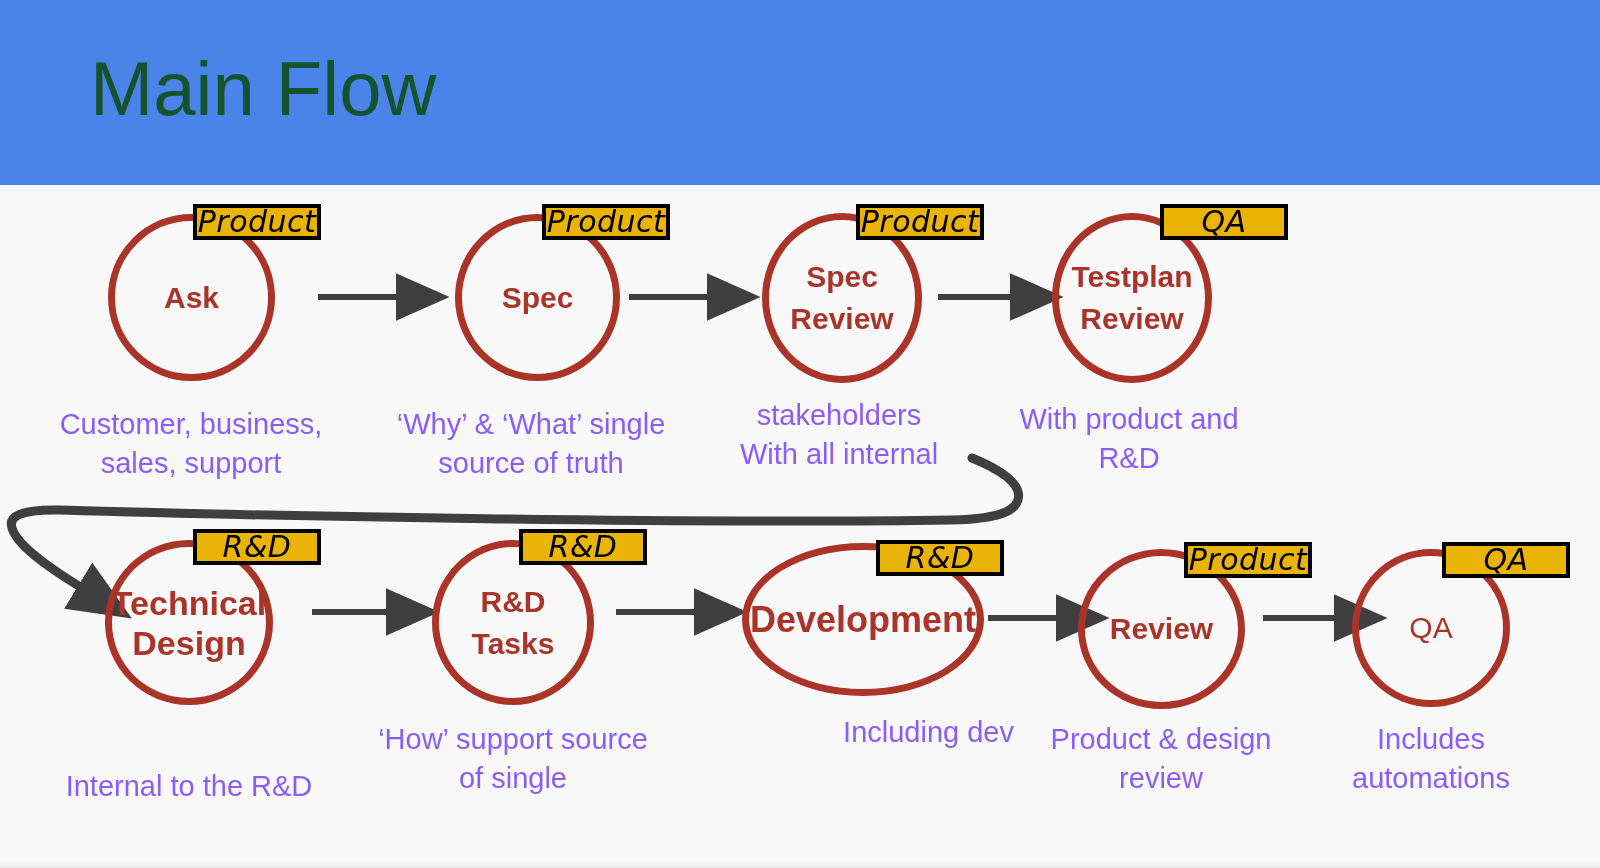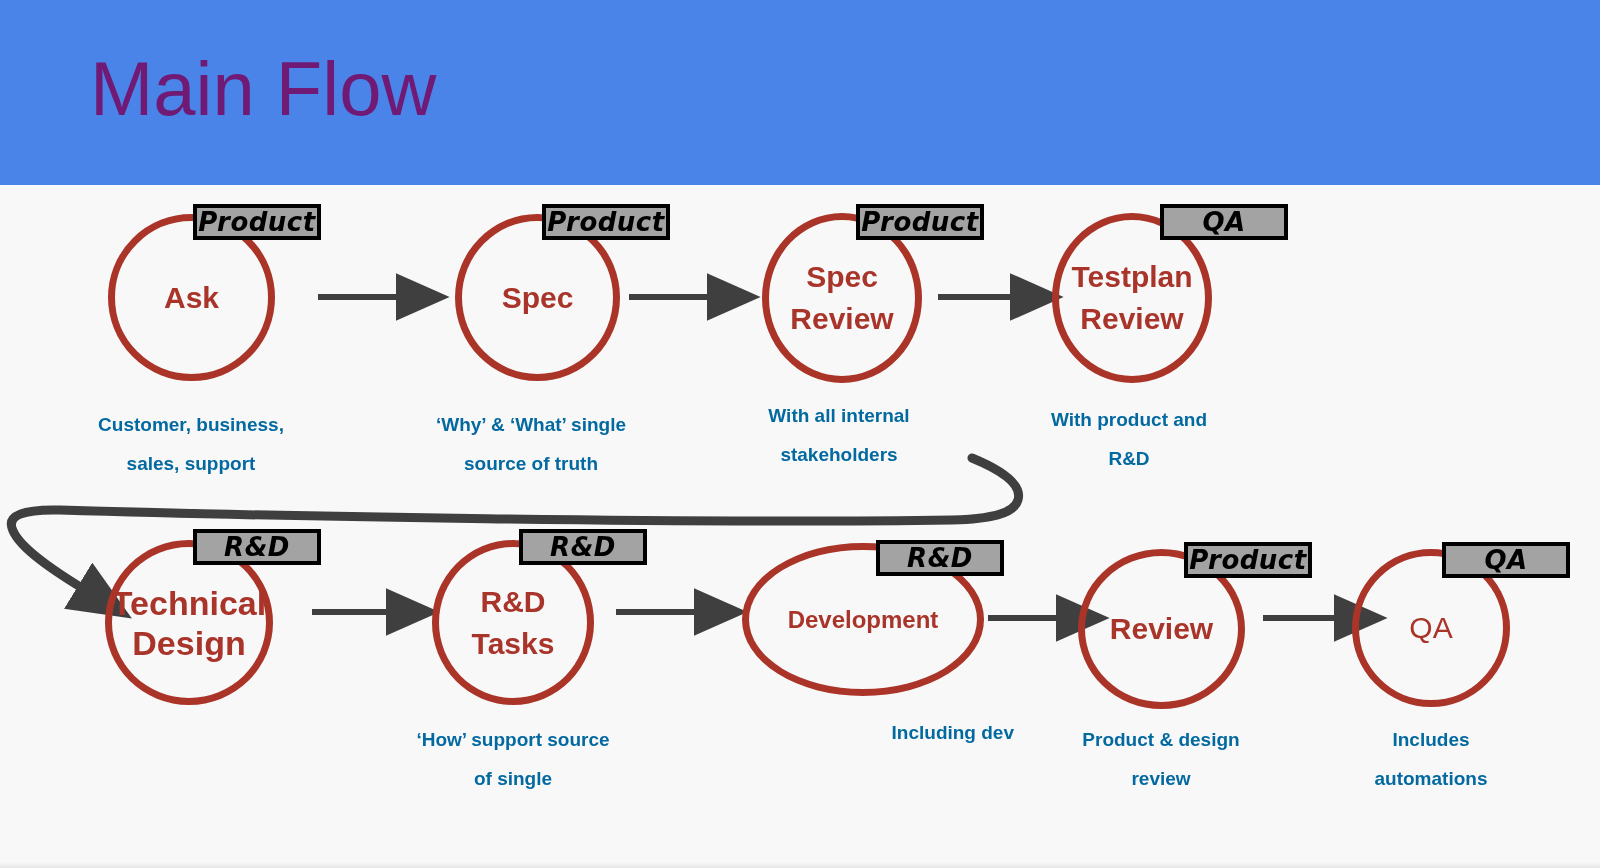--- a/index.html
+++ b/index.html
@@ -25,21 +25,21 @@
     height: 185px;
     background: #4a84e8;
   }
   #header-title {
     position: absolute;
     left: 90px;
     top: 42px;
     font-size: 76px;
     line-height: 94px;
     font-weight: 400;
-    color: #701a75;
+    color: #14532d;
     letter-spacing: 0px;
     white-space: nowrap;
   }
   #canvas-svg {
     position: absolute;
     left: 0;
     top: 0;
     width: 1600px;
     height: 868px;
     pointer-events: none;
@@ -72,39 +72,39 @@
     color: #a9342a;
     font-weight: bold;
     font-size: 30px;
     line-height: 42px;
     text-align: center;
     box-sizing: border-box;
   }
   .node-label span { display: block; }
   .tag {
     position: absolute;
-    background: #a3a3a3;
+    background: #eab308;
     border: 4px solid #000000;
     color: #000000;
     font-family: "DejaVu Sans", sans-serif;
     font-style: italic;
-    font-weight: bold;
-    font-size: 26px;
+    font-weight: normal;
+    font-size: 30px;
     line-height: 1;
     display: flex;
     align-items: center;
     justify-content: center;
     box-sizing: border-box;
     letter-spacing: 0.5px;
   }
   .caption {
     position: absolute;
-    color: #0369a1;
-    font-weight: bold;
-    font-size: 19px;
+    color: #8b5cf6;
+    font-weight: normal;
+    font-size: 29px;
     line-height: 39px;
     text-align: center;
     box-sizing: border-box;
   }
   .caption span { display: block; }
   .bottom-shadow {
     position: absolute;
     left: 0;
     bottom: 0;
     width: 1600px;
@@ -189,22 +189,22 @@
 
   <div class="node" style="left:762px; top:213px; width:160px; height:170px;">
     <div class="node-shape"></div>
     <div class="node-label">
       <span>Spec</span>
       <span>Review</span>
     </div>
   </div>
   <div class="tag" style="left:856px; top:204px; width:128px; height:36px;">Product</div>
   <div class="caption" style="left:678px; top:396px; width:322px;">
+    <span>stakeholders</span>
     <span>With all internal</span>
-    <span>stakeholders</span>
   </div>
 
   <div class="node" style="left:1052px; top:213px; width:160px; height:170px;">
     <div class="node-shape"></div>
     <div class="node-label">
       <span>Testplan</span>
       <span>Review</span>
     </div>
   </div>
   <div class="tag" style="left:1160px; top:204px; width:128px; height:36px;">QA</div>
@@ -214,37 +214,40 @@
   </div>
 
   <div class="node" style="left:105px; top:540px; width:168px; height:165px;">
     <div class="node-shape"></div>
     <div class="node-label" style="font-size:34px; line-height:40px;">
       <span>Technical</span>
       <span>Design</span>
     </div>
   </div>
   <div class="tag" style="left:193px; top:529px; width:128px; height:36px;">R&amp;D</div>
+  <div class="caption" style="left:28px; top:767px; width:322px;">
+    <span>Internal to the R&amp;D</span>
+  </div>
 
   <div class="node" style="left:432px; top:540px; width:162px; height:165px;">
     <div class="node-shape"></div>
     <div class="node-label">
       <span>R&amp;D</span>
       <span>Tasks</span>
     </div>
   </div>
   <div class="tag" style="left:519px; top:529px; width:128px; height:36px;">R&amp;D</div>
   <div class="caption" style="left:352px; top:720px; width:322px;">
     <span>‘How’ support source</span>
     <span>of single</span>
   </div>
 
   <div class="node" style="left:742px; top:543px; width:242px; height:153px;">
     <div class="node-shape"></div>
-    <div class="node-label" style="font-size:24px;text-align:right;">
+    <div class="node-label" style="font-size:36px;text-align:right;">
       <span>Development</span>
     </div>
   </div>
   <div class="tag" style="left:876px; top:540px; width:128px; height:36px;">R&amp;D</div>
   <div class="caption" style="left:692px; top:713px; width:322px;text-align:right;">
     <span>Including dev</span>
   </div>
 
   <div class="node" style="left:1078px; top:549px; width:167px; height:160px;">
     <div class="node-shape"></div>

